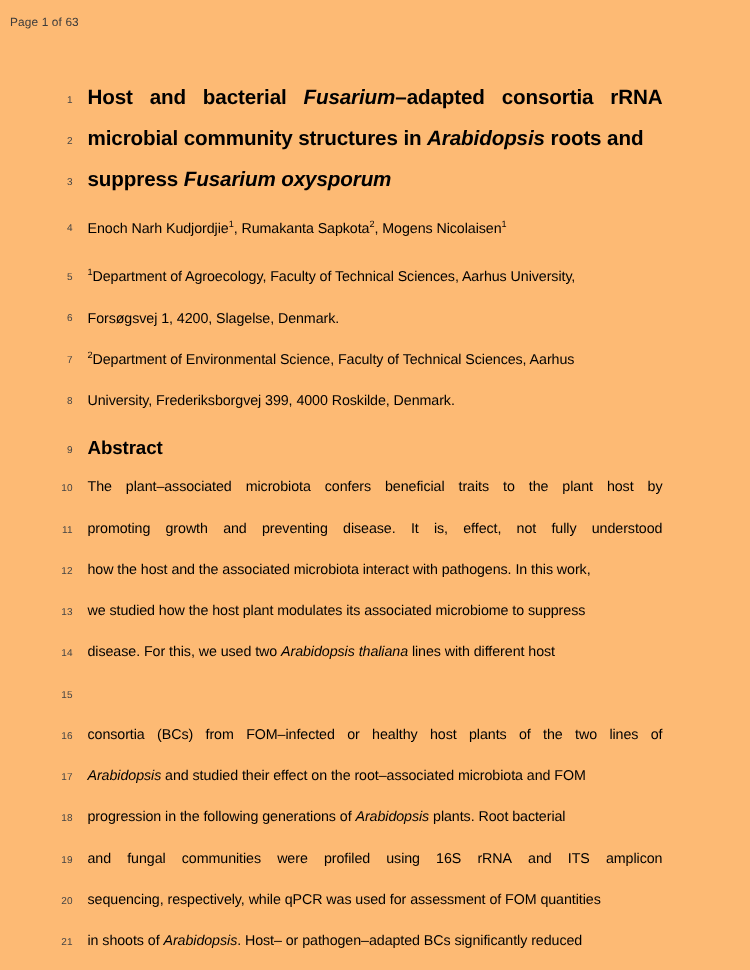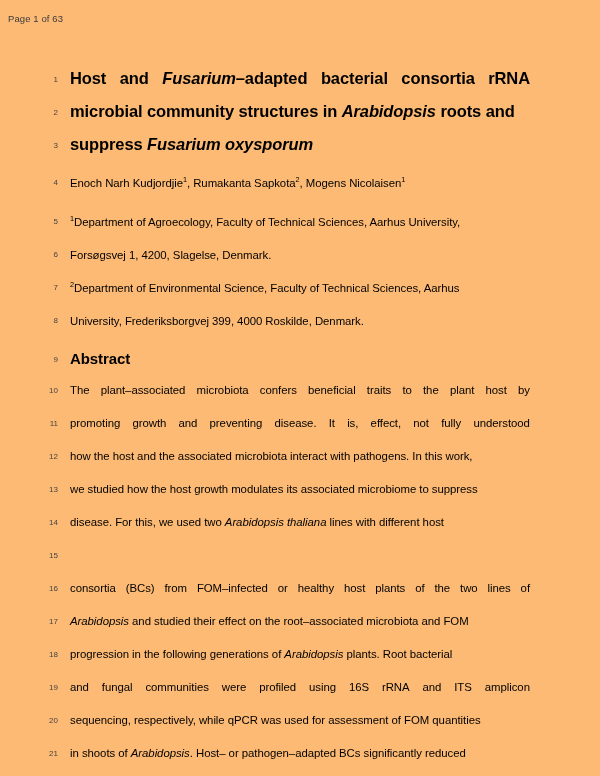--- a/index.html
+++ b/index.html
@@ -134,22 +134,22 @@
   <div class="content">
 
     <div class="title">
 
       <div class="lrow">
         <span class="lnum">1</span>
         <div class="title-text">
           <span class="t-just">
             <span>Host</span>
             <span>and</span>
+            <span>bacterial</span>
             <span><i>Fusarium</i><span>–adapted</span></span>
-            <span>bacterial</span>
             <span>consortia</span>
             <span>rRNA</span>
           </span>
         </div>
       </div>
 
       <div class="lrow">
         <span class="lnum">2</span>
         <div class="title-text"><span>microbial community structures in </span><i>Arabidopsis</i><span> roots and</span></div>
       </div>
@@ -243,21 +243,21 @@
         </div>
       </div>
 
       <div class="lrow">
         <span class="lnum">12</span>
         <div class="body-text"><span>how the host and the associated microbiota interact with pathogens. In this work,</span></div>
       </div>
 
       <div class="lrow">
         <span class="lnum">13</span>
-        <div class="body-text"><span>we studied how the host growth modulates its associated microbiome to suppress</span></div>
+        <div class="body-text"><span>we studied how the host plant modulates its associated microbiome to suppress</span></div>
       </div>
 
       <div class="lrow">
         <span class="lnum">14</span>
         <div class="body-text"><span>disease.  For this,  we used  two  </span><i>Arabidopsis thaliana</i><span>  lines  with  different  host</span></div>
       </div>
 
       <div class="lrow">
         <span class="lnum">15</span>
       </div>

